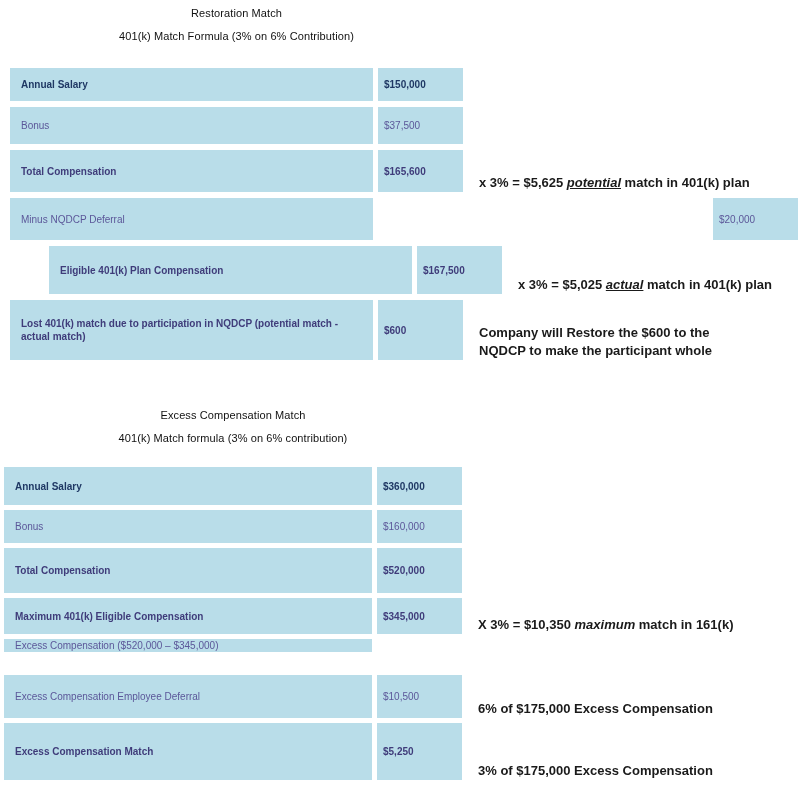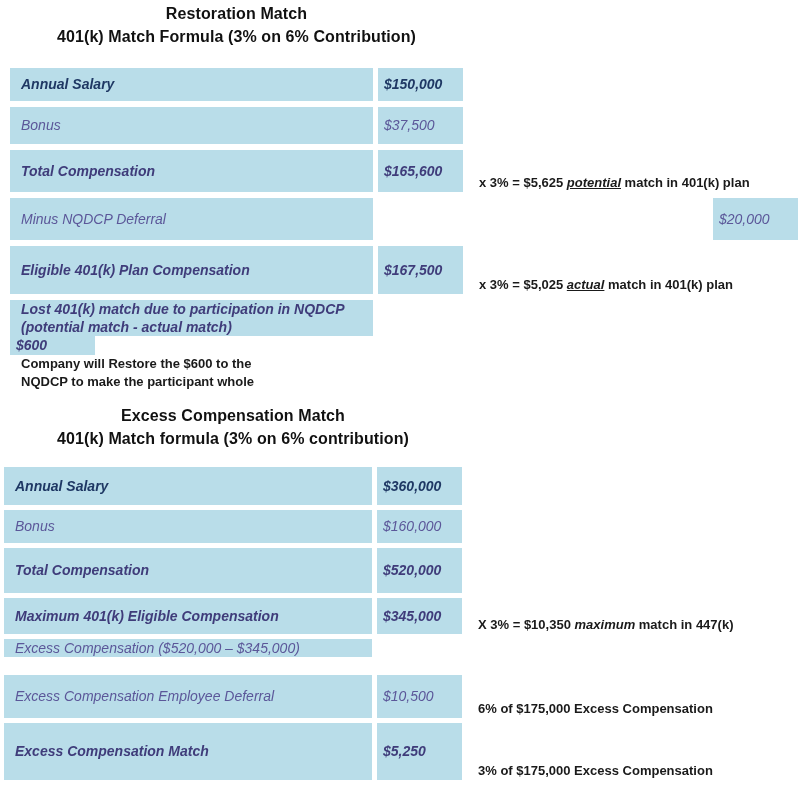--- a/index.html
+++ b/index.html
@@ -6,22 +6,22 @@
   .page {
     position: relative;
     width: 798px;
     height: 790px;
     background: var(--page-bg, #ffffff);
     font-family: "Liberation Sans", sans-serif;
     overflow: hidden;
   }
   .titles {
     text-align: center;
-    font-weight: 700;
-    font-size: 16px;
+    font-weight: 400;
+    font-size: 11px;
     line-height: 23px;
     color: var(--title-text, #111111);
     letter-spacing: 0.1px;
   }
   .titles-1 { padding-top: 2px; margin-left: 10px; width: 453px; }
   .titles-2 { margin: 44px 0 0 4px; width: 458px; }
 
   .table { display: block; }
   .t1 { margin: 20px 0 0 10px; }
   .t2 { margin: 17px 0 0 4px; }
@@ -29,39 +29,38 @@
   .row { display: flex; column-gap: 5px; }
   .t1 .row { margin-bottom: 6px; }
   .t2 .row { margin-bottom: 5px; }
   .t1 .row:last-child, .t2 .row:last-child { margin-bottom: 0; }
 
   
   .t1 .row:nth-child(1) { height: 33px; }
   .t1 .row:nth-child(2) { height: 37px; }
   .t1 .row:nth-child(3) { height: 42px; }
   .t1 .row:nth-child(4) { height: 42px; justify-content: space-between; }
-  .t1 .row:nth-child(5) { height: 48px; }
-  .t1 .row:nth-child(6) { height: 60px; flex-direction: column; }
+  .t1 .row:nth-child(5) { height: 48px; margin-left: 39px; }
+  .t1 .row:nth-child(6) { height: 60px; }
 
   .t2 .row:nth-child(1) { height: 38px; }
   .t2 .row:nth-child(2) { height: 33px; }
   .t2 .row:nth-child(3) { height: 45px; }
   .t2 .row:nth-child(4) { height: 36px; }
   .t2 .row:nth-child(5) { height: 31px; flex-direction: column; }
   .t2 .row:nth-child(6) { height: 43px; }
   .t2 .row:nth-child(7) { height: 57px; }
 
   .cell {
     background: var(--cell-bg, #b9dde9);
     display: flex;
     align-items: center;
     box-sizing: border-box;
-    font-size: 14px;
+    font-size: 10px;
     line-height: 1.3;
-    font-style: italic;
   }
   .label { padding-left: 11px; padding-right: 18px; }
   .t1 .label { width: 363px; }
   .t2 .label { width: 368px; }
   .value { width: 85px; padding-left: 6px; }
 
   .navy   { color: var(--navy, #1f3864);   font-weight: 700; }
   .indigo { color: var(--indigo, #3f3c7a); font-weight: 700; }
   .purple { color: var(--purple, #5b5799); font-weight: 400; }
 
@@ -141,21 +140,21 @@
         <div class="cell value purple">$160,000</div>
       </div>
       <div class="row">
         <div class="cell label indigo">Total Compensation</div>
         <div class="cell value indigo">$520,000</div>
       </div>
       <div class="row">
         <div class="cell label indigo">Maximum 401(k) Eligible Compensation</div>
         <div class="cell value indigo">$345,000</div>
         <div class="note">
-          <span class="note-inner"><span>X 3% = $10,350 </span><em>maximum</em><span> match in 447(k)</span></span>
+          <span class="note-inner"><span>X 3% = $10,350 </span><em>maximum</em><span> match in 161(k)</span></span>
         </div>
       </div>
       <div class="row">
         <div class="cell label purple">Excess Compensation ($520,000 – $345,000)</div>
       </div>
       <div class="row">
         <div class="cell label purple">Excess Compensation Employee Deferral</div>
         <div class="cell value purple">$10,500</div>
         <div class="note">
           <span class="note-inner"><span>6% of $175,000 Excess Compensation</span></span>

